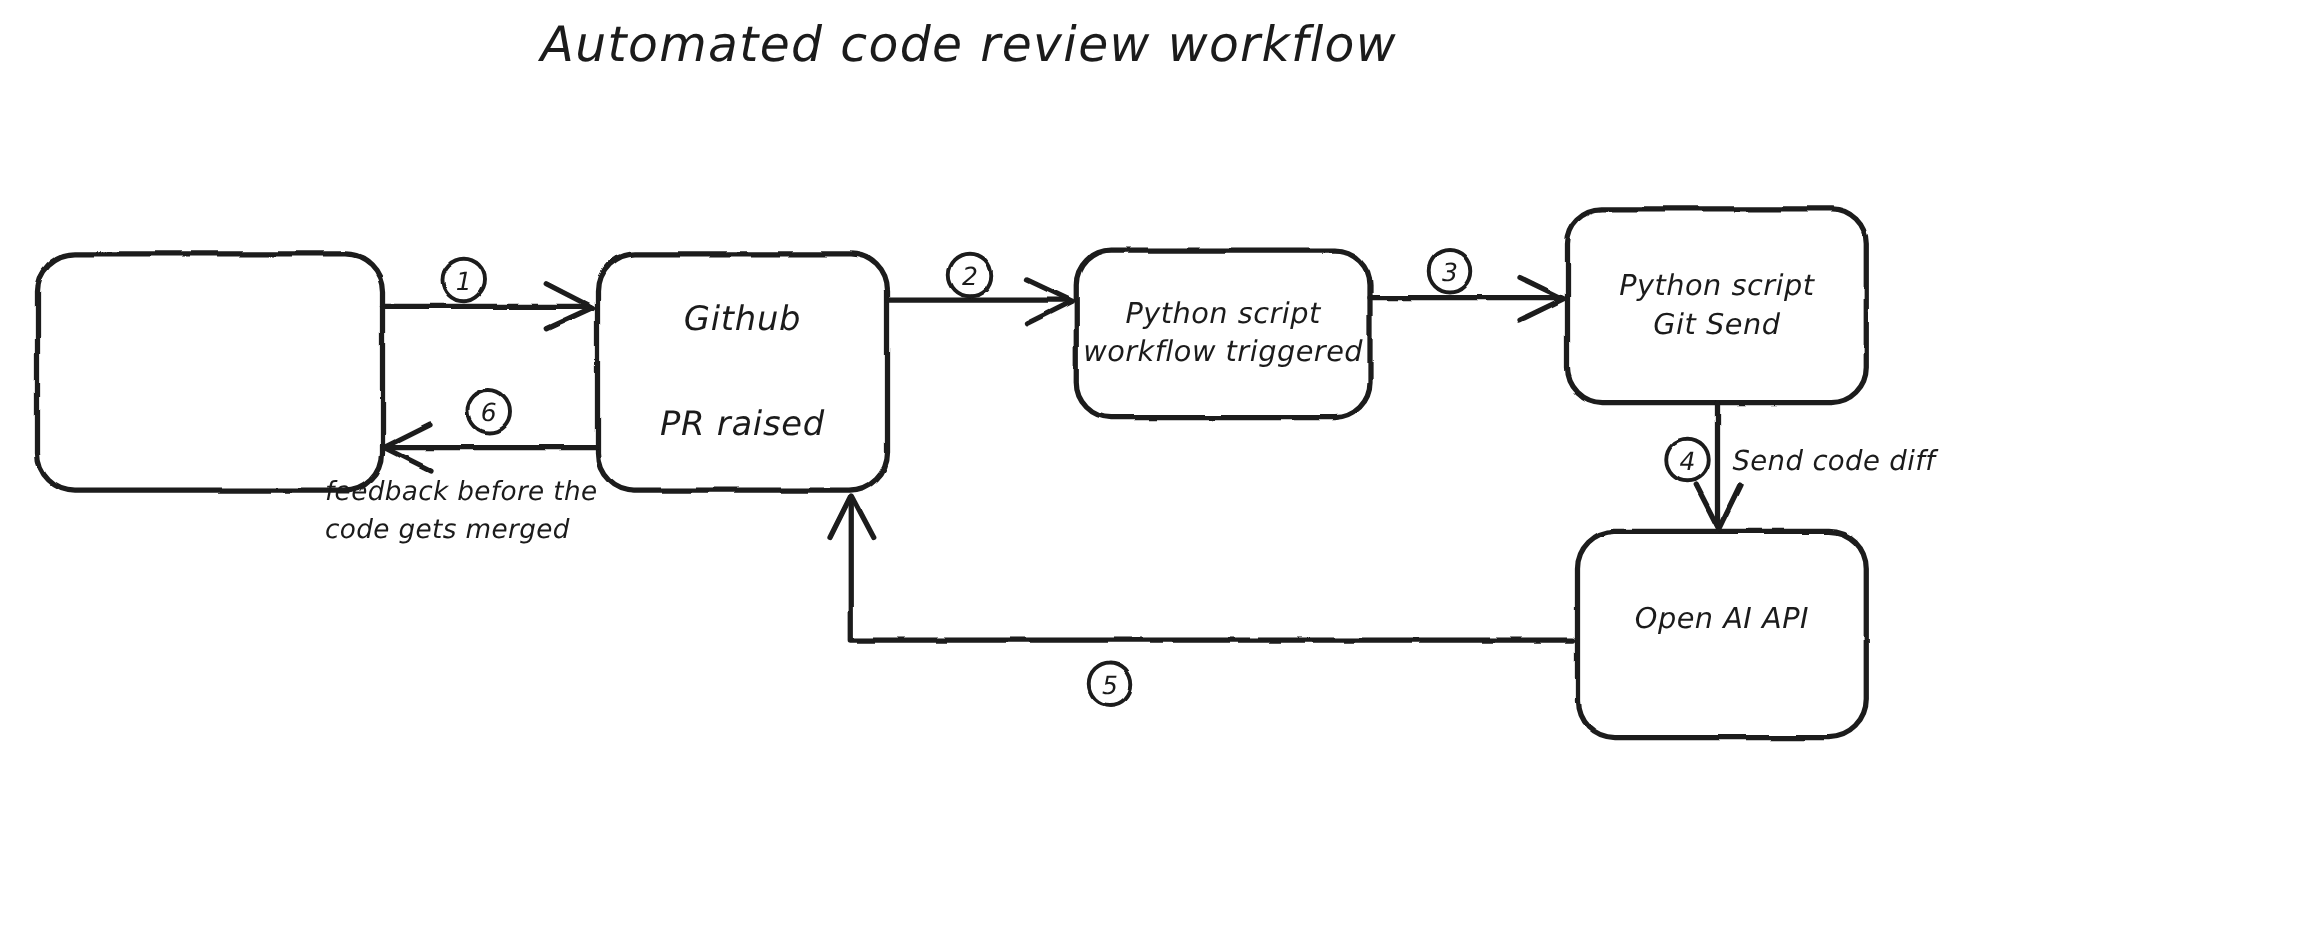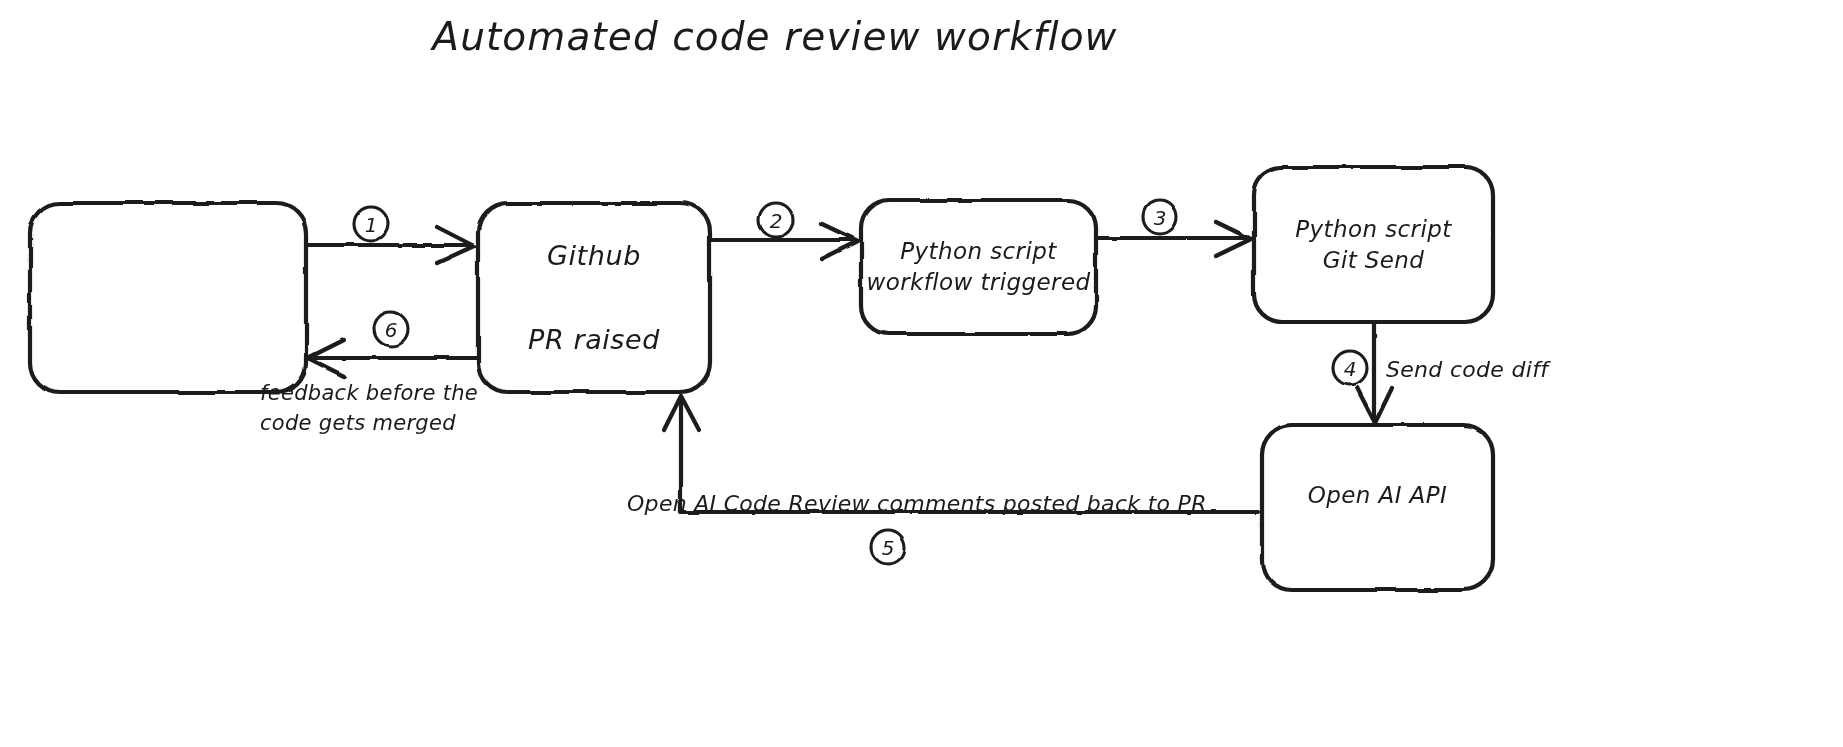--- a/index.html
+++ b/index.html
@@ -126,21 +126,20 @@
 
   <div class="num-text" style="left:354px;top:213px;">1</div>
   <div class="num-text" style="left:759px;top:209px;">2</div>
   <div class="num-text" style="left:1143px;top:206px;">3</div>
   <div class="num-text" style="left:1333px;top:357px;">4</div>
   <div class="num-text" style="left:871px;top:536px;">5</div>
   <div class="num-text" style="left:374px;top:318px;">6</div>
 
   <div class="edge-label" style="left:1386px;top:355px;font-size:22px;">Send code diff</div>
 
-  <div class="edge-label" style="left:627px;top:489px;font-size:22px;">Open AI Code Review comments posted back to PR</div>
 
   <div class="edge-label multiline" style="left:260px;top:350px;width:275px;">
     <br>
     <span>feedback before the</span><br>
     <span>code gets merged</span>
   </div>
 
 </div>
 
 </body></html>

